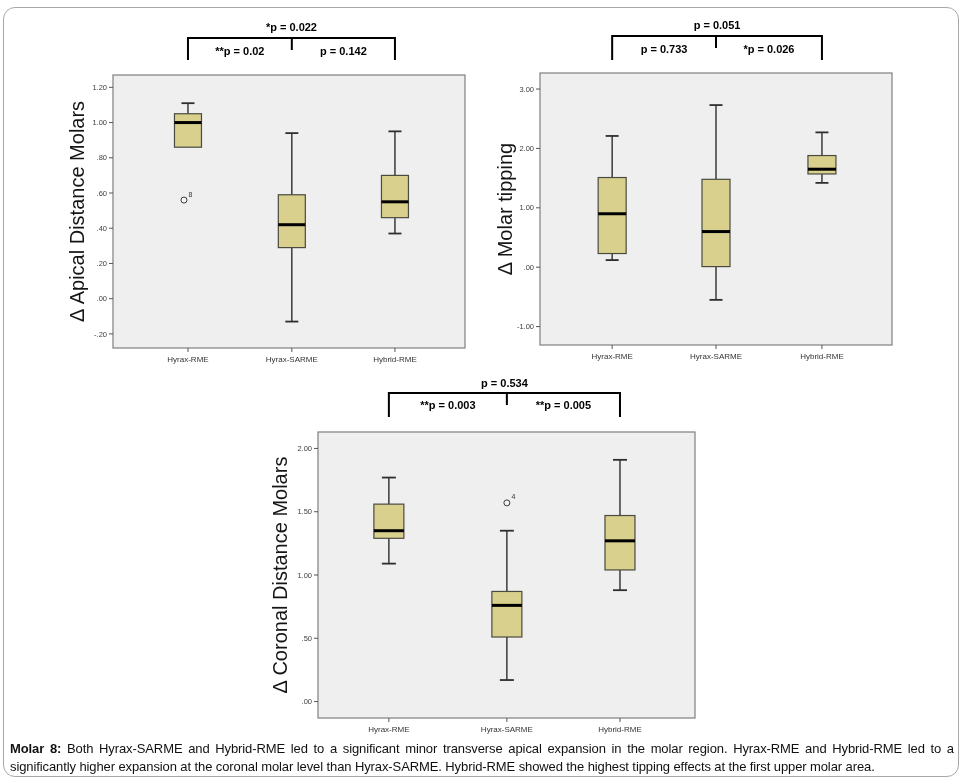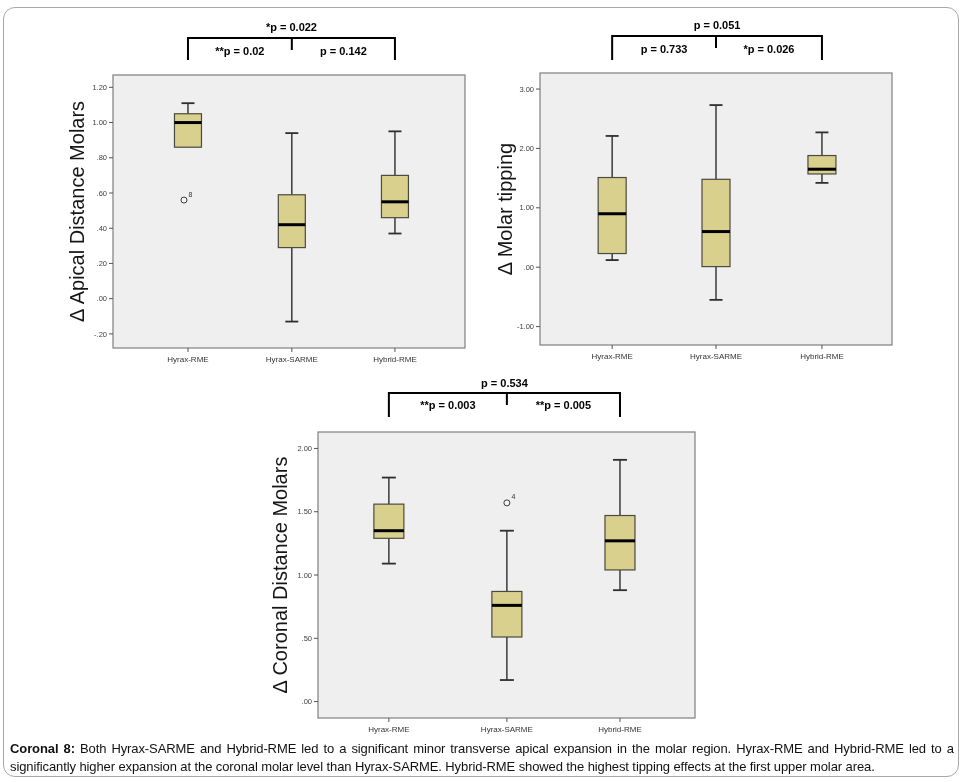--- a/index.html
+++ b/index.html
@@ -173,13 +173,13 @@
       </g>
       <path d="M 128.876 45 L 128.876 21 L 359.97700000000003 21 L 359.97700000000003 45" fill="none" stroke="#000000" stroke-width="2"></path>
       <line x1="246.877" y1="21" x2="246.877" y2="33" stroke="#000000" stroke-width="2"></line>
       <text x="244.42650000000003" y="15" text-anchor="middle" class="plab">p = 0.534</text>
       <text x="187.87650000000002" y="37" text-anchor="middle" class="plab">**p = 0.003</text>
       <text x="303.427" y="37" text-anchor="middle" class="plab">**p = 0.005</text>
       <text text-anchor="middle" class="ylab" transform="translate(27,203) rotate(-90)">Δ Coronal Distance Molars</text>
     </svg>
   </div>
 
-<div class="caption"><span class="cap-label">Coronal 8:</span><span> Both Hyrax-SARME and Hybrid-RME led to a significant minor transverse apical expansion in the molar region. Hyrax-RME and Hybrid-RME led to a significantly higher expansion at the coronal molar level than Hyrax-SARME. Hybrid-RME showed the highest tipping effects at the first upper molar area.</span></div>
+<div class="caption"><span class="cap-label">Molar 8:</span><span> Both Hyrax-SARME and Hybrid-RME led to a significant minor transverse apical expansion in the molar region. Hyrax-RME and Hybrid-RME led to a significantly higher expansion at the coronal molar level than Hyrax-SARME. Hybrid-RME showed the highest tipping effects at the first upper molar area.</span></div>
 
 </body></html>

